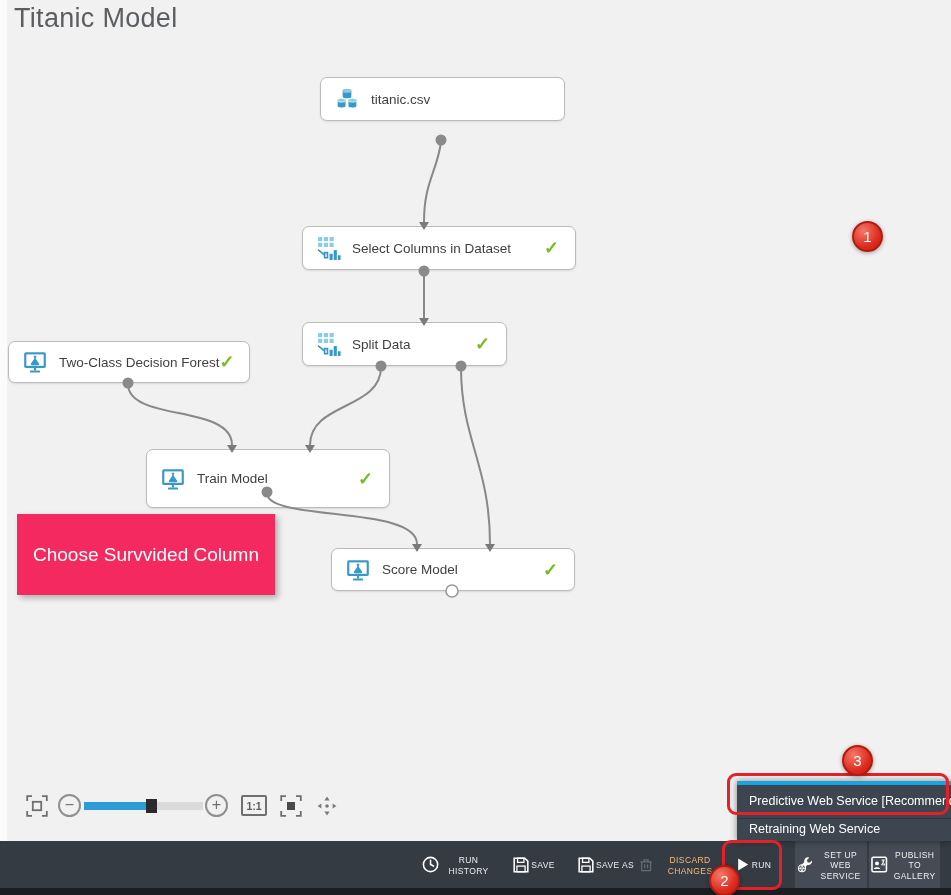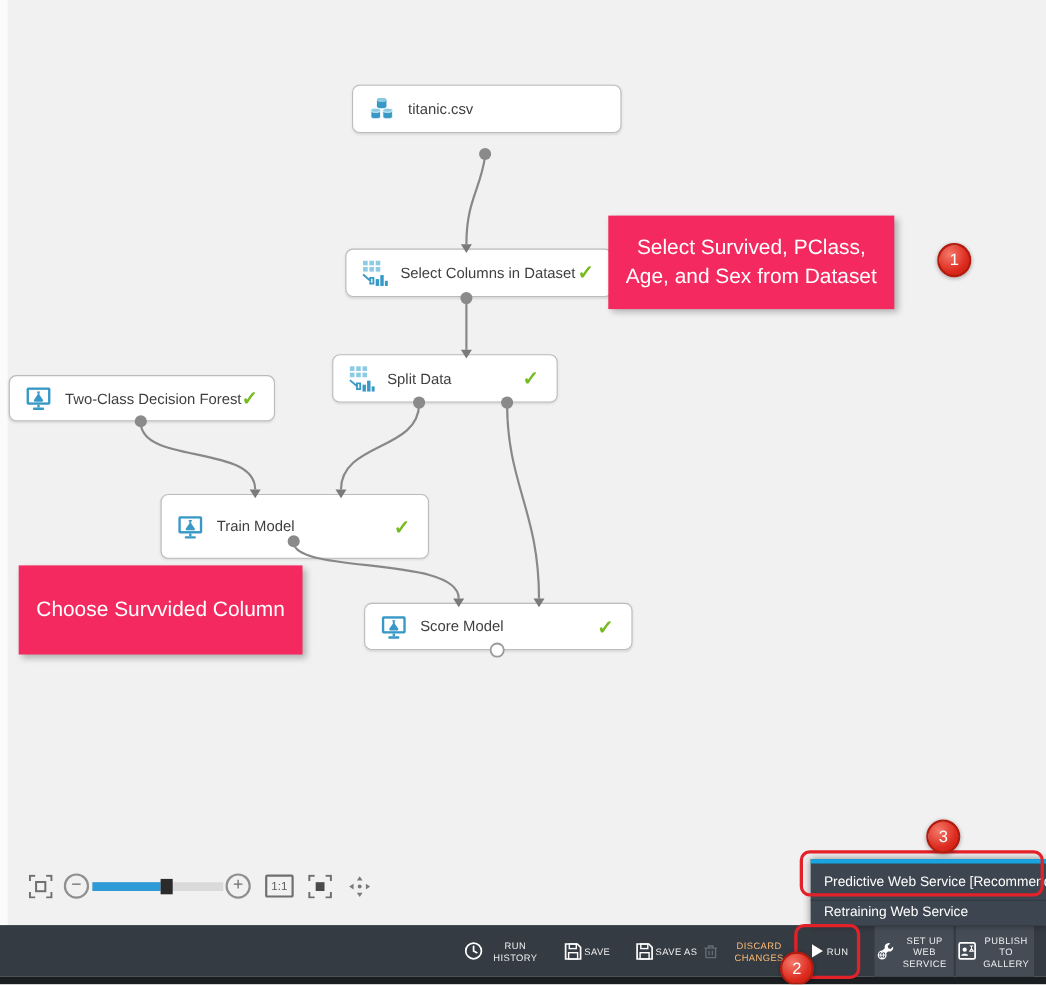--- a/index.html
+++ b/index.html
@@ -46,45 +46,46 @@
   .tile{background:#454C56;}
 
   
   .zctrl{position:absolute;z-index:4;}
   .zbtn{width:23px;height:23px;border-radius:50%;border:2px solid #8F8F8F;color:#6F6F6F;background:transparent;
         display:flex;align-items:center;justify-content:center;font-size:16px;line-height:1;padding-bottom:1px;}
   #ztrack{left:84px;top:802px;width:119px;height:8px;background:#DADADA;}
   #zfill{position:absolute;left:0;top:0;width:62px;height:8px;background:#2E9BD6;}
   #zhandle{position:absolute;left:62px;top:-3px;width:11px;height:14px;background:#2B2B2B;}
   #ratio-box{left:241px;top:795px;width:26px;height:21px;border:2px solid #6F6F6F;border-radius:2px;
-             display:flex;align-items:center;justify-content:center;font-size:10.5px;font-weight:normal;color:#5C5C5C;}
+             display:flex;align-items:center;justify-content:center;font-size:10.5px;font-weight:bold;color:#5C5C5C;}
 </style>
 </head>
 <body>
 
 <div id="stage">
   <div id="left-strip"></div>
+  <div id="page-title">Titanic Model</div>
 
   <div class="node" style="left:320px;top:77px;width:245px">
     <span class="nicon">
       <svg width="26" height="26" viewBox="0 0 24 24">
         <g>
           <path d="M8 4.5 a4 1.7 0 0 1 8 0 v5.2 a4 1.7 0 0 1 -8 0 z" fill="#3999C6"></path>
           <ellipse cx="12" cy="4.5" rx="4" ry="1.7" fill="#8CCBE4"></ellipse>
           <path d="M3 13.2 a4 1.7 0 0 1 8 0 v5.3 a4 1.7 0 0 1 -8 0 z" fill="#3999C6" stroke="#F7FBFD" stroke-width="0.7"></path>
           <ellipse cx="7" cy="13.2" rx="4" ry="1.7" fill="#8CCBE4" stroke="#F7FBFD" stroke-width="0.7"></ellipse>
           <path d="M13 13.2 a4 1.7 0 0 1 8 0 v5.3 a4 1.7 0 0 1 -8 0 z" fill="#3999C6" stroke="#F7FBFD" stroke-width="0.7"></path>
           <ellipse cx="17" cy="13.2" rx="4" ry="1.7" fill="#8CCBE4" stroke="#F7FBFD" stroke-width="0.7"></ellipse>
         </g>
       </svg>
     </span>
     <span class="nlabel">titanic.csv</span>
   </div>
 
-  <div class="node" style="left:314px;top:226px;width:243px">
+  <div class="node" style="left:302px;top:226px;width:274px">
     <span class="nicon">
       <svg width="25" height="25" viewBox="0 0 24 24">
         <g fill="#3999C6">
           <rect x="2" y="1" width="4" height="4" fill="#8CCBE4"></rect>
             <rect x="7.5" y="1" width="4" height="4" fill="#8CCBE4"></rect>
             <rect x="13" y="1" width="4" height="4" fill="#8CCBE4"></rect>
           <rect x="2" y="6.5" width="4" height="4" fill="#8CCBE4"></rect>
             <rect x="7.5" y="6.5" width="4" height="4" fill="#8CCBE4"></rect>
             <rect x="13" y="6.5" width="4" height="4" fill="#8CCBE4"></rect>
           <path d="M2 13 L8.2 18.4 L8.2 15.9 L11 15.9 L11 20.9 L8.2 20.9 L8.2 18.4" stroke="#3999C6" stroke-width="1.6" fill="none"></path>
@@ -182,24 +183,20 @@
       <circle cx="441" cy="140" r="5.5"></circle>
       <circle cx="424" cy="271" r="5.5"></circle>
       <circle cx="381" cy="366" r="5.5"></circle>
       <circle cx="461" cy="366" r="5.5"></circle>
       <circle cx="128" cy="383" r="5.5"></circle>
       <circle cx="267" cy="492" r="5.5"></circle>
       <circle cx="452" cy="591" r="6" fill="#FFFFFF" stroke="#9A9A9A" stroke-width="1.6"></circle>
     </g>
   </svg>
 
-  <div class="note" style="left:553px;top:196px;width:260px;height:85px">
-    <span>Select Survived, PClass,
-Age, and Sex from Dataset</span>
-  </div>
   <div class="note" style="left:17px;top:514px;width:258px;height:81px">
     <span>Choose Survvided Column</span>
   </div>
 
   <div class="badge" style="left:852px;top:221px">1</div>
   <div class="badge" style="left:709px;top:865px">2</div>
   <div class="badge" style="left:842px;top:745px">3</div>
 
   <div class="red-outline" style="left:722px;top:840px;width:60px;height:50px"></div>
   <div class="red-outline" style="left:727px;top:773px;width:222px;height:42px"></div>

